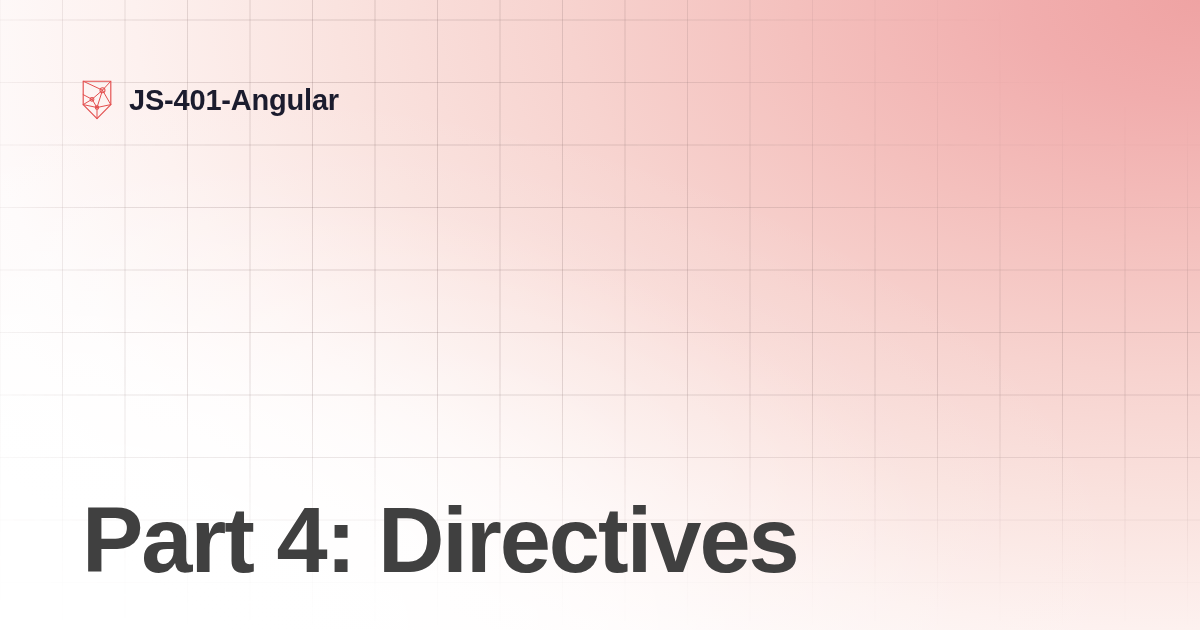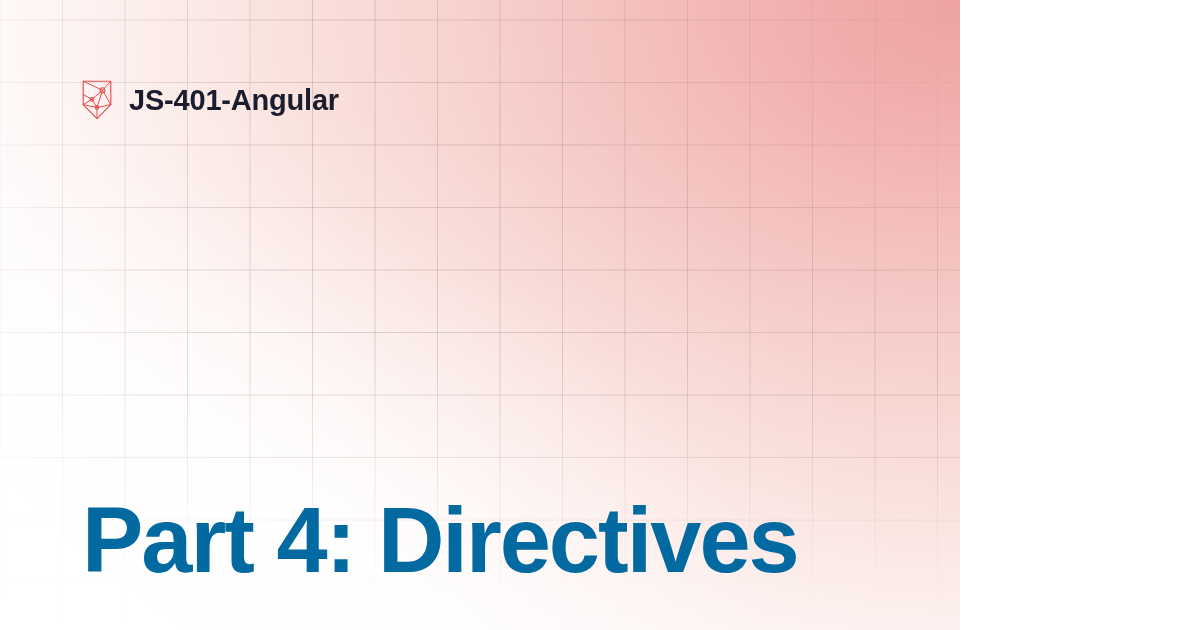--- a/index.html
+++ b/index.html
@@ -10,21 +10,21 @@
   }
 
   body {
     font-family: "Liberation Sans", sans-serif;
     -webkit-font-smoothing: antialiased;
   }
 
   
   .og-card {
     position: relative;
-    width: 960px;
+    width: 1200px;
     height: 630px;
     overflow: hidden;
     background: #ffffff;
     box-sizing: border-box;
   }
 
   
 
   
   .bg-gradient {
@@ -147,21 +147,21 @@
   
   .headline {
     position: absolute;
     left: 82px;
     top: 452px;
     width: 1040px;
     font-size: 92px;
     font-weight: 700;
     letter-spacing: -2.0px;
     line-height: 1.06;
-    color: #0369a1;
+    color: #404040;
     white-space: nowrap;
     margin-top: 40px;
   }
 </style>
 </head>
 <body>
 
 <div class="og-card">
 
   <div class="bg-gradient"></div>

